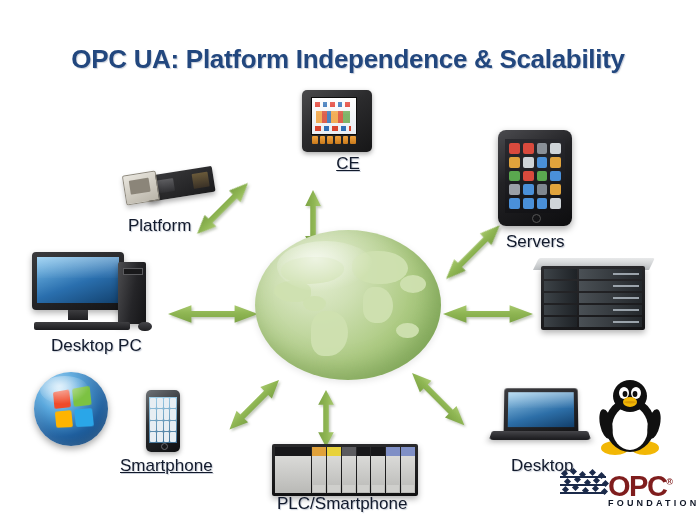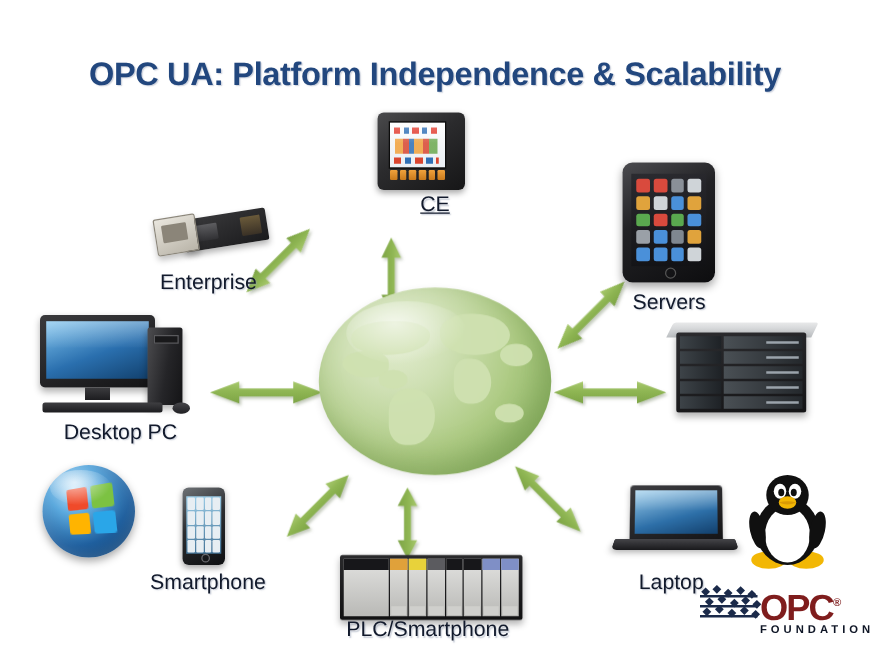--- a/index.html
+++ b/index.html
@@ -436,21 +436,21 @@
         <i></i>
         <i></i>
       </div>
   </div>
   <div class="label" style="left:0;top:154px;width:696px;text-align:center;text-decoration:underline;">CE</div>
 
   <div class="node" id="dev-chip">
     <div class="board"></div>
     <div class="rj45"></div>
   </div>
-  <div class="label" style="left:128px;top:216px;">Enterprise</div>
+  <div class="label" style="left:128px;top:216px;">Platform</div>
 
   <div class="node" id="dev-tablet">
     <div class="body"></div>
     <div class="screen">
       <i style="background:#d94a3d"></i>
         <i style="background:#d94a3d"></i>
         <i style="background:#8a9098"></i>
         <i style="background:#cfd4d8"></i>
       <i style="background:#e0a33c"></i>
         <i style="background:#cfd4d8"></i>
@@ -539,21 +539,21 @@
         <i></i>
         <i></i>
         <i></i>
       <i></i>
         <i></i>
         <i></i>
         <i></i>
     </div>
     <div class="home"></div>
   </div>
-  <div class="label" style="left:120px;top:456px;">Smartphone</div>
+  <div class="label" style="left:120px;top:456px;text-decoration:underline;">Smartphone</div>
 
   <div class="node" id="dev-plc">
     <div class="chassis">
       <div class="mod wide">
           <div class="cap dk"></div>
         </div>
       <div class="mod">
           <div class="cap or"></div>
           <div class="ft"></div>
         </div>
@@ -586,21 +586,21 @@
   <div class="label" style="left:277px;top:494px;">PLC/Smartphone</div>
 
   <div class="node" id="dev-lap">
     <div class="lid">
         <div class="scr">
           <div class="scr-gloss"></div>
         </div>
       </div>
     <div class="base"></div>
   </div>
-  <div class="label" style="left:511px;top:456px;">Laptop</div>
+  <div class="label" style="left:511px;top:456px;">Desktop</div>
 
   <div class="node" id="dev-tux">
     <svg viewBox="0 0 64 80" width="64" height="80">
 
       <ellipse cx="17" cy="70" rx="14" ry="7" fill="#f2b705"></ellipse>
       <ellipse cx="47" cy="70" rx="14" ry="7" fill="#f2b705"></ellipse>
 
       <ellipse cx="32" cy="47" rx="25" ry="27" fill="#101010"></ellipse>
 
       <ellipse cx="32" cy="50" rx="18" ry="22" fill="#ffffff"></ellipse>

